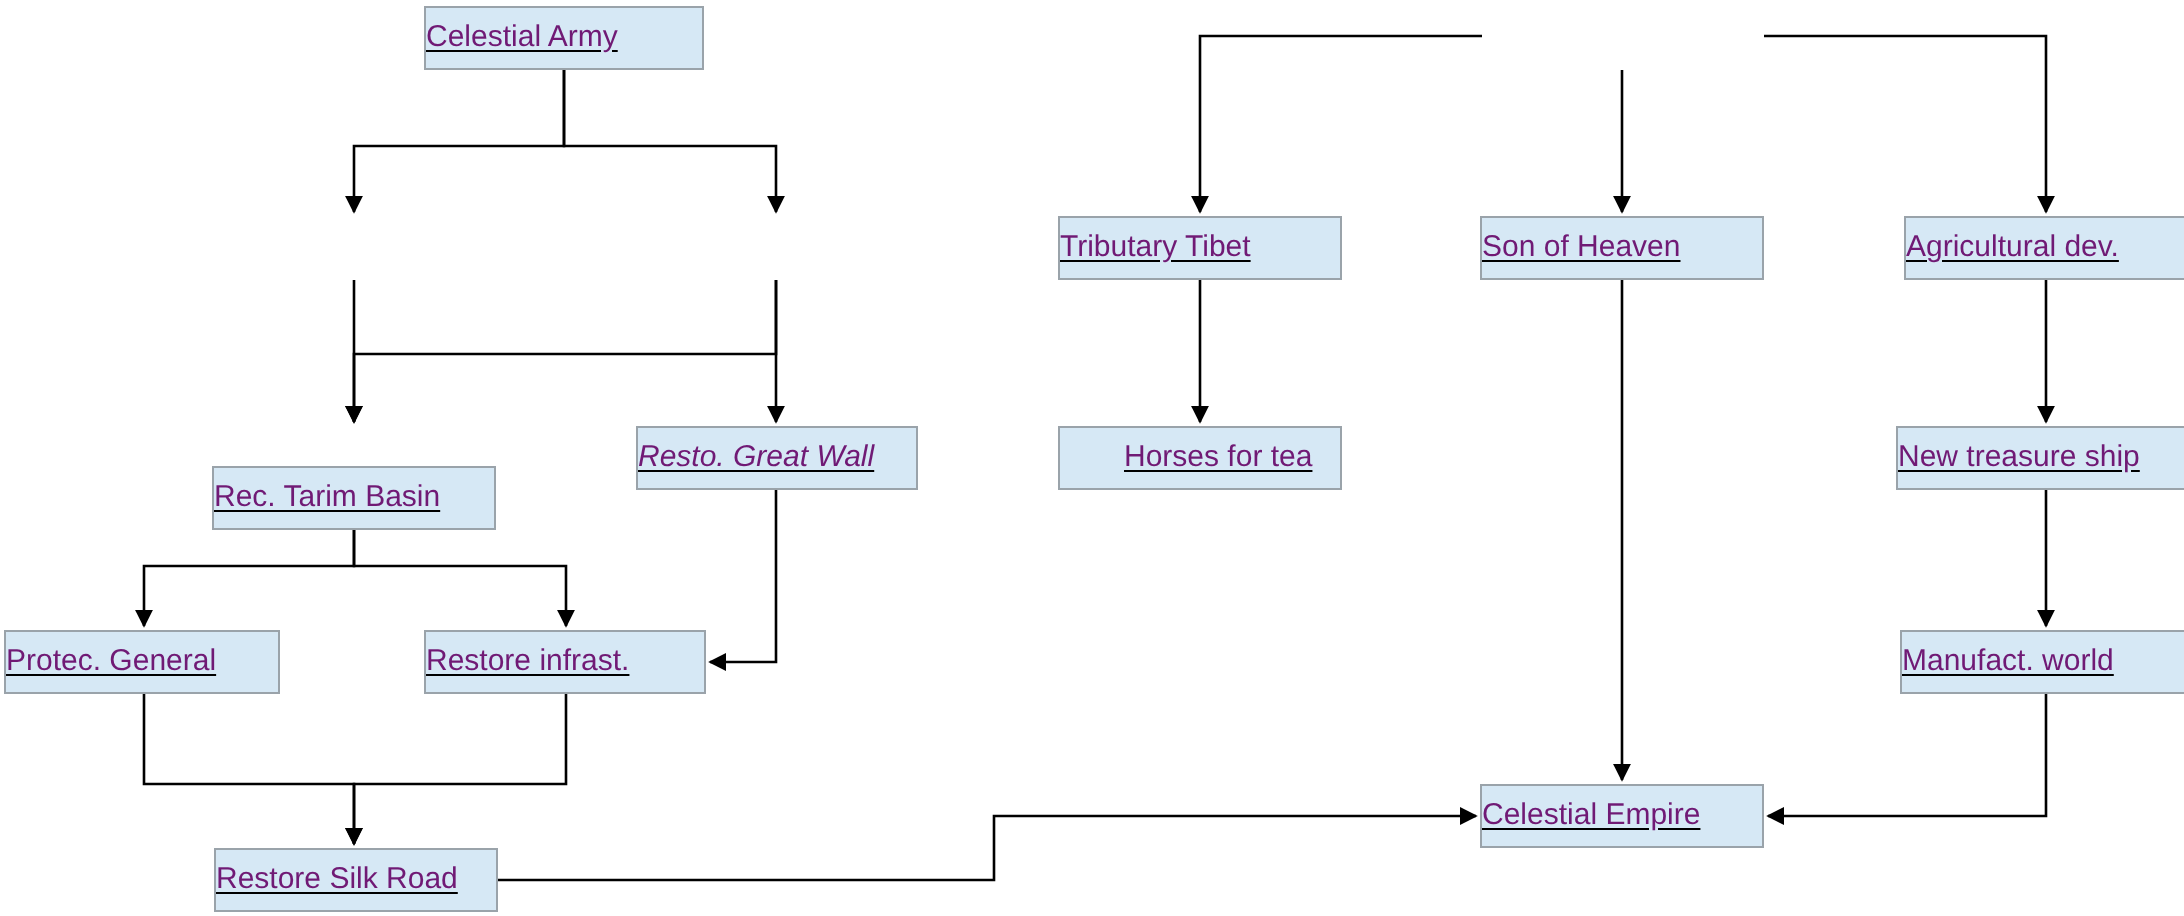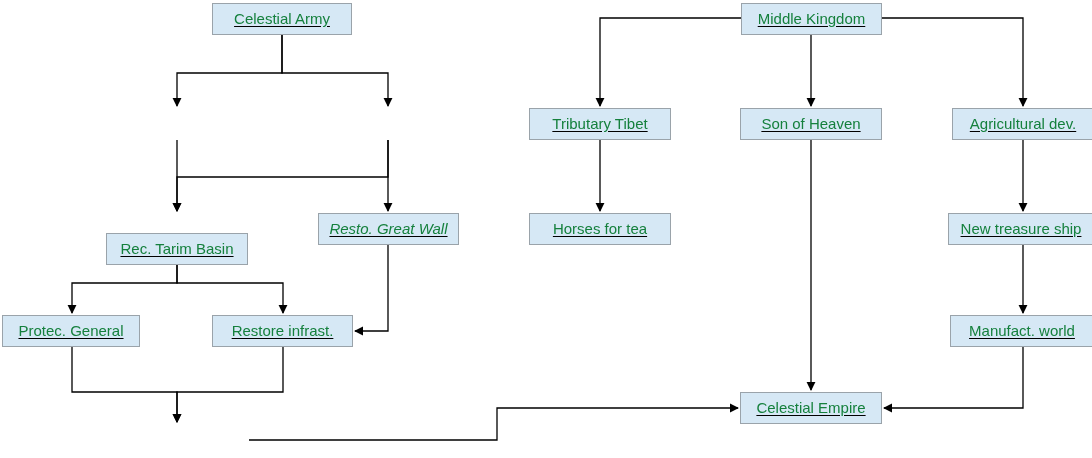--- a/index.html
+++ b/index.html
@@ -16,24 +16,23 @@
     position:absolute;
     left:0;top:0;
     width:1092px;height:458px;
     pointer-events:none;
   }
   .node{
     position:absolute;
     box-sizing:border-box;
     background:#d6e8f5;
     border:1px solid #9aa3aa;
-    color:#15803d;
+    color:#701a75;
     font-size:15px;
     line-height:30px;
-    text-align:center;
     white-space:nowrap;
     overflow:hidden;
     z-index:2;
   }
   .node .label{
     display:inline-block;
     position:relative;
     text-decoration:underline;
     text-decoration-color:#000000;
     text-underline-offset:2px;
@@ -96,50 +95,50 @@
       <path d="M 1023 140 L 1023 211"></path>
       <path d="M 1023 245 L 1023 313"></path>
 
       <path d="M 1023 347 L 1023 408 L 884 408"></path>
     </g>
   </svg>
 
   <div class="node" style="left:212px;top:3px;width:140px;height:32px;">
     <span class="label">Celestial Army</span>
   </div>
-  <div class="node" style="left:741px;top:3px;width:141px;height:32px;">
-    <span class="label">Middle Kingdom</span>
-  </div>
   <div class="node" style="left:529px;top:108px;width:142px;height:32px;">
     <span class="label">Tributary Tibet</span>
   </div>
   <div class="node" style="left:740px;top:108px;width:142px;height:32px;">
     <span class="label">Son of Heaven</span>
   </div>
   <div class="node" style="left:952px;top:108px;width:142px;height:32px;">
     <span class="label">Agricultural dev.</span>
   </div>
   <div class="node" style="left:106px;top:213px;width:142px;height:32px;margin-top:20px;">
     <span class="label">Rec. Tarim Basin</span>
   </div>
   <div class="node" style="left:318px;top:213px;width:141px;height:32px;font-style:italic;">
     <span class="label">Resto. Great Wall</span>
   </div>
-  <div class="node" style="left:529px;top:213px;width:142px;height:32px;">
+  <div class="node" style="left:529px;top:213px;width:142px;height:32px;padding-left:32px;">
     <span class="label">Horses for tea</span>
   </div>
   <div class="node" style="left:948px;top:213px;width:146px;height:32px;">
     <span class="label">New treasure ship</span>
   </div>
   <div class="node" style="left:2px;top:315px;width:138px;height:32px;">
     <span class="label">Protec. General</span>
   </div>
   <div class="node" style="left:212px;top:315px;width:141px;height:32px;">
     <span class="label">Restore infrast.</span>
   </div>
   <div class="node" style="left:950px;top:315px;width:144px;height:32px;">
     <span class="label">Manufact. world</span>
   </div>
   <div class="node" style="left:740px;top:392px;width:142px;height:32px;">
     <span class="label">Celestial Empire</span>
   </div>
+  <div class="node" style="left:107px;top:424px;width:142px;height:32px;">
+    <span class="label">Restore Silk Road</span>
+  </div>
 
 </div>
 
 </body></html>

